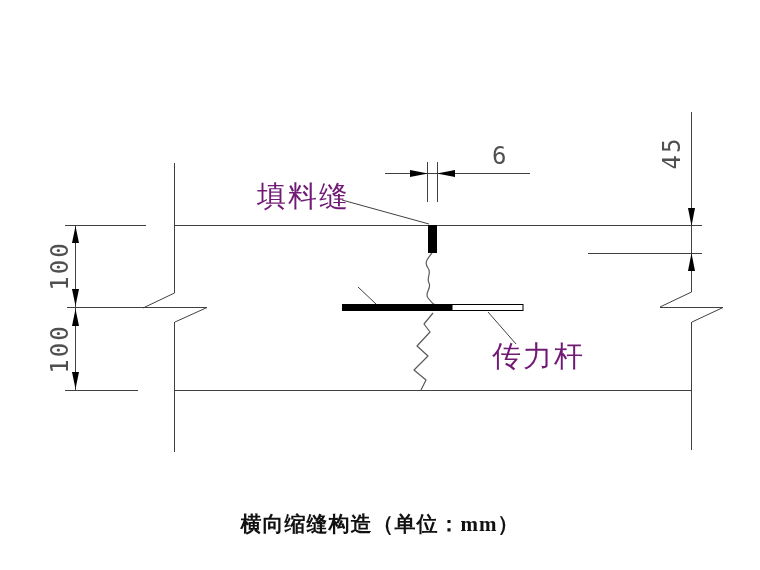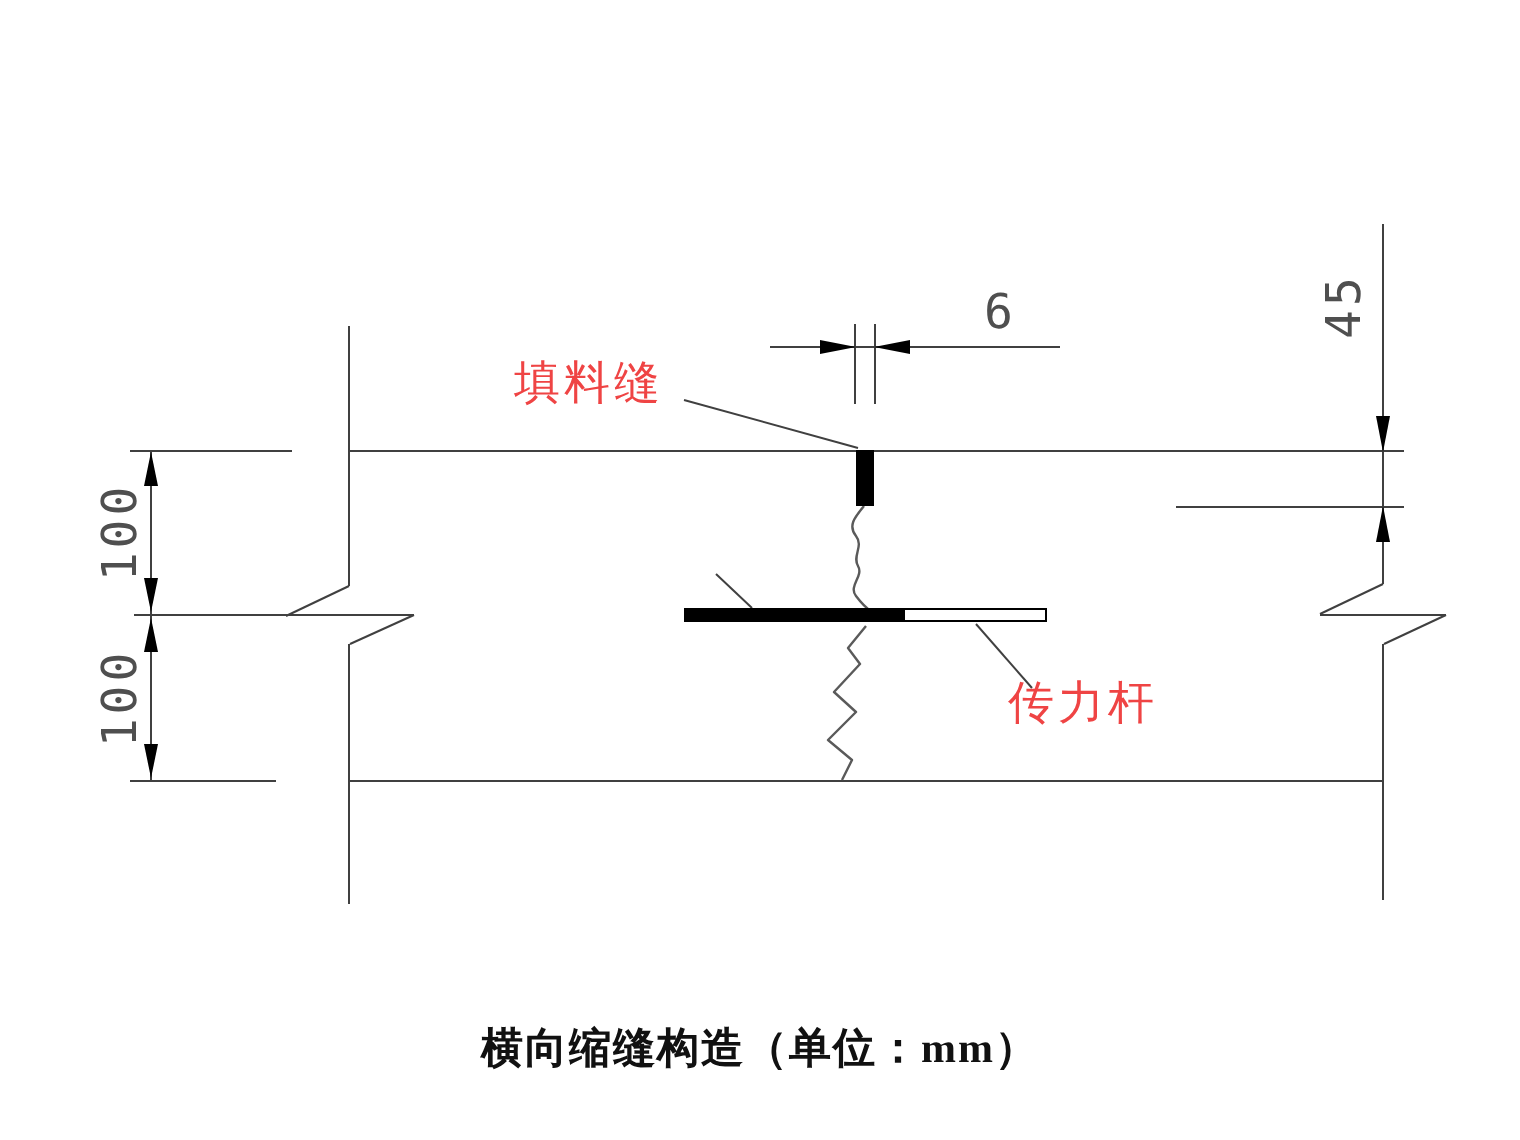--- a/index.html
+++ b/index.html
@@ -2,22 +2,22 @@
 <html><head>
 <meta charset="utf-8">
 <style>
   html,body{margin:0;padding:0;background:#fff;}
   #stage{
     position:relative;width:760px;height:570px;background:#ffffff;
     overflow:hidden;font-family:"DejaVu Sans",sans-serif;
   }
   svg{position:absolute;left:0;top:0;}
   .cjk-label{
-    position:absolute;color:#ef4444;font-size:23px;line-height:1.05;
-    letter-spacing:2px;font-family:Liberation Mono, monospace;
+    position:absolute;color:#701a75;font-size:29px;line-height:1.05;
+    letter-spacing:2px;font-family:Liberation Serif, serif;
     white-space:nowrap;
   }
   .dim-text{
     position:absolute;color:#4f4f4f;font-size:24px;line-height:1;
     font-family:"DejaVu Sans Mono",monospace;font-weight:normal;
     letter-spacing:2px;white-space:nowrap;
   }
   .dim-rot{transform:translate(-50%,-50%) rotate(-90deg);}
   .caption{
     position:absolute;left:0;top:510px;width:760px;text-align:center;
@@ -81,21 +81,21 @@
       <polygon points="428,173.5 410,170 410,177"></polygon>
       <polygon points="437,173.5 455,170 455,177"></polygon>
     </g>
 
     <rect x="452" y="304.5" width="71" height="6" fill="#ffffff" stroke="#000000" stroke-width="1"></rect>
   </svg>
 
   <div class="cjk-label" style="left:257px;top:181px;">填料缝</div>
 
 
-  <div class="cjk-label" style="left:504px;top:341px;text-align:right;">传力杆</div>
+  <div class="cjk-label" style="left:492px;top:341px;text-align:right;">传力杆</div>
 
   <div class="dim-text" style="left:492px;top:144px;">6</div>
 
   <div class="dim-text dim-rot" style="left:672px;top:153px;">45</div>
 
   <div class="dim-text dim-rot" style="left:60px;top:266px;">100</div>
 
   <div class="dim-text dim-rot" style="left:60px;top:349px;">100</div>
 
   <div class="caption">横向缩缝构造（单位：mm）</div>

